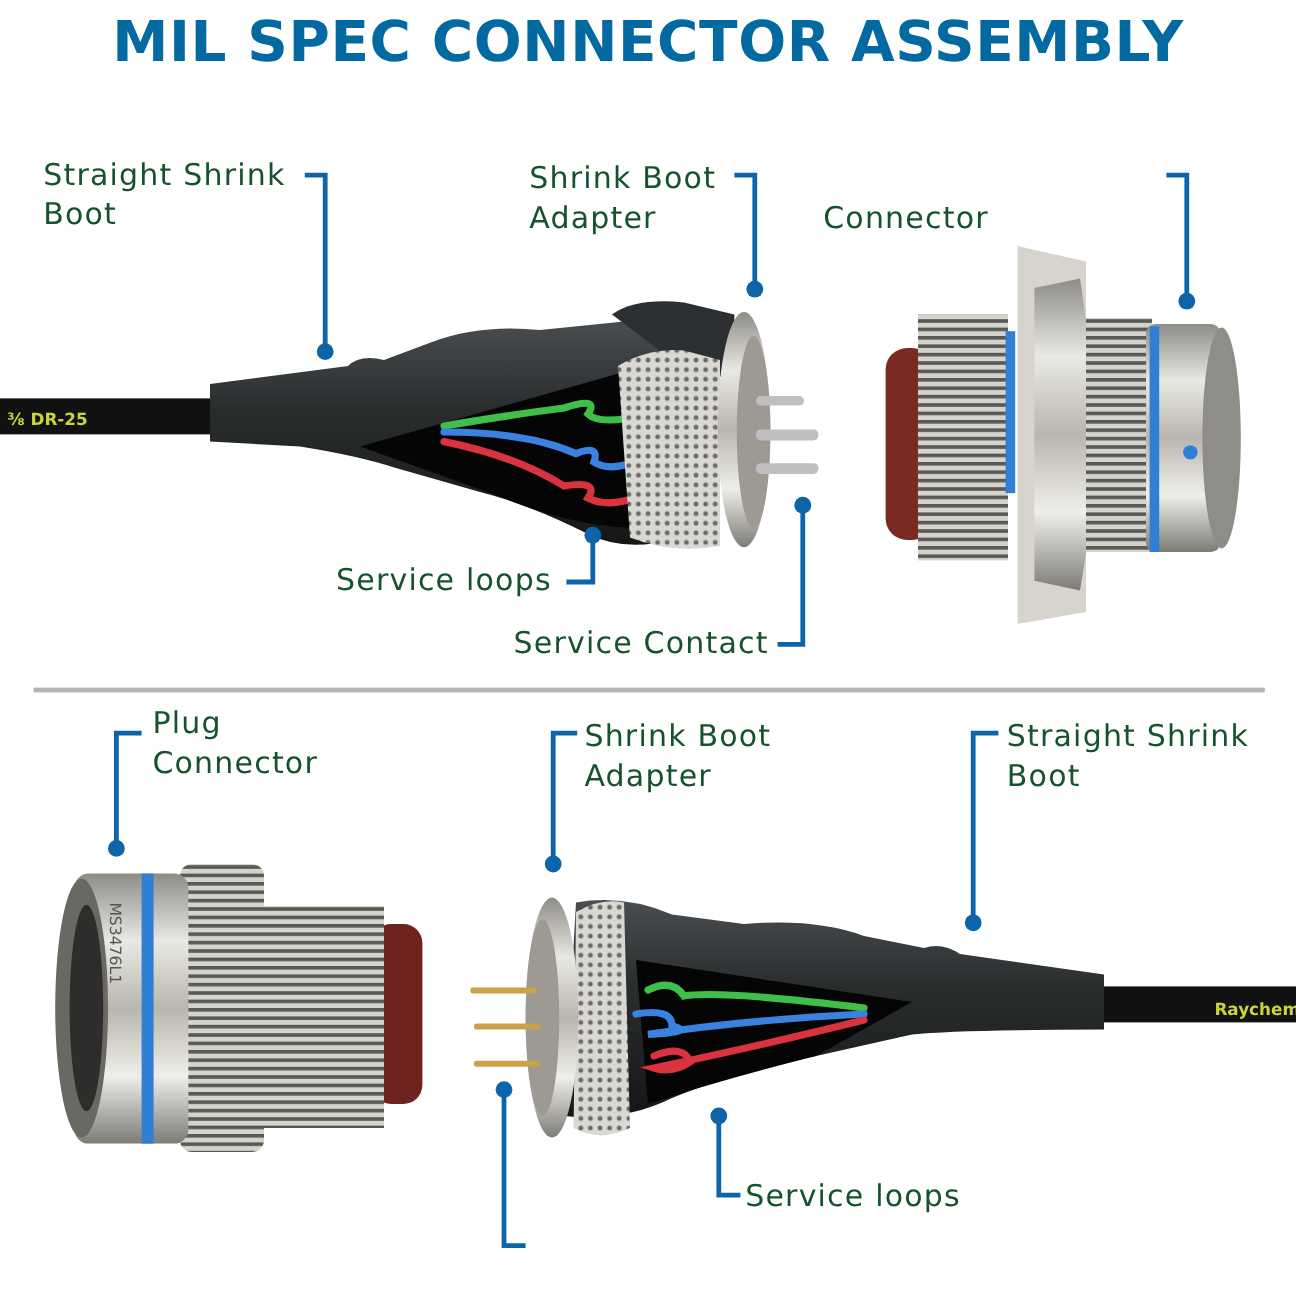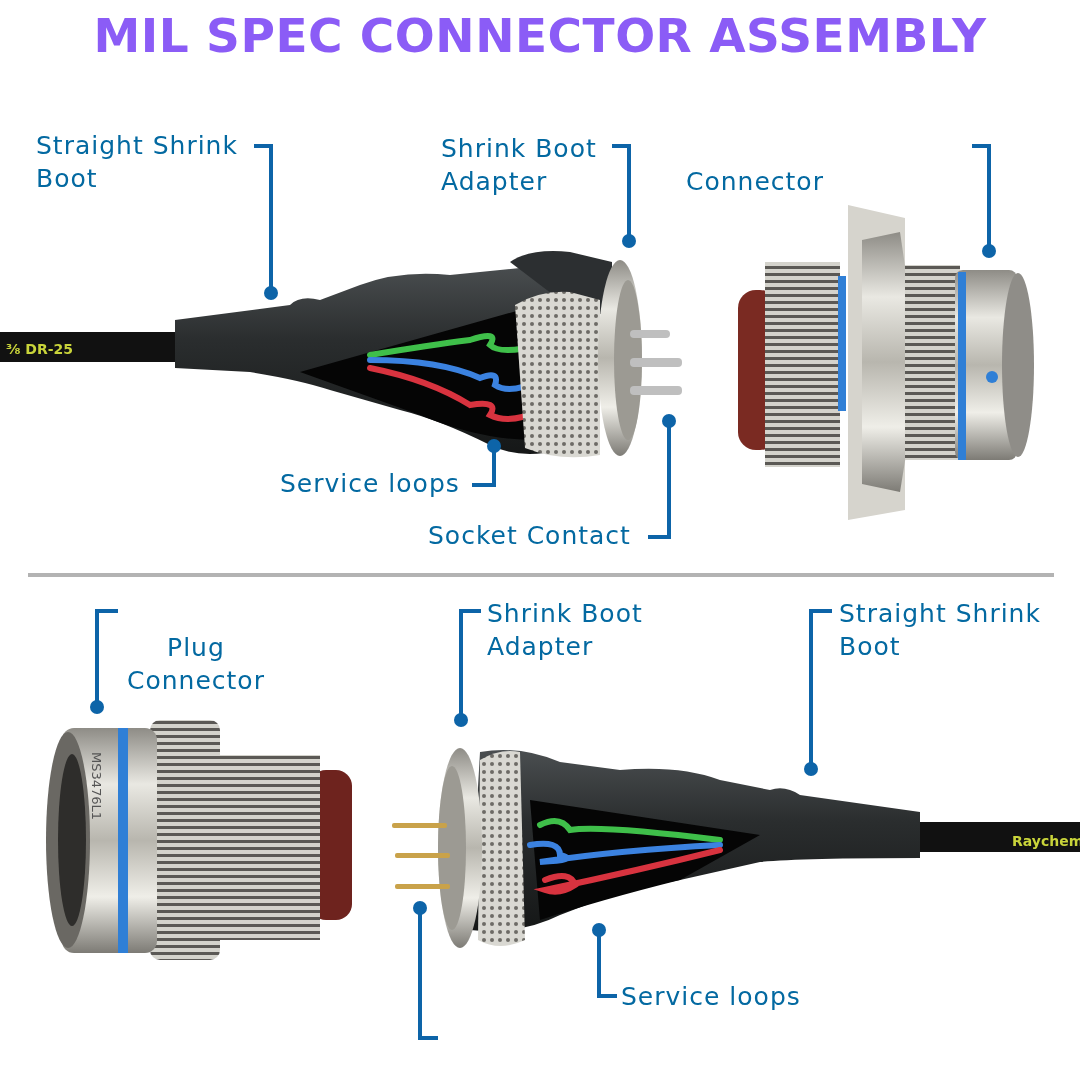--- a/index.html
+++ b/index.html
@@ -1,18 +1,18 @@
 <!DOCTYPE html>
 <html><head>
 <meta charset="utf-8">
 <style>
   html, body { margin: 0; padding: 0; background: #ffffff; }
   #stage { position: relative; width: 1080px; height: 1080px; overflow: hidden; background: #fff; font-family: "DejaVu Sans", sans-serif; }
-  .title { position: absolute; left: 0; top: 8px; width: 1080px; text-align: center; font-family: "DejaVu Sans", sans-serif; font-weight: bold; font-size: 47px; letter-spacing: 0.5px; color: #8b5cf6; }
-  .lbl { position: absolute; font-family: "DejaVu Sans", sans-serif; font-size: 25px; line-height: 33px; color: #0369a1; letter-spacing: 1px; white-space: pre; }
+  .title { position: absolute; left: 0; top: 8px; width: 1080px; text-align: center; font-family: "DejaVu Sans", sans-serif; font-weight: bold; font-size: 47px; letter-spacing: 0.5px; color: #0369a1; }
+  .lbl { position: absolute; font-family: "DejaVu Sans", sans-serif; font-size: 25px; line-height: 33px; color: #14532d; letter-spacing: 1px; white-space: pre; }
   .divider { position: absolute; left: 28px; top: 573px; width: 1026px; height: 4px; background: #b3b3b3; }
   svg.art { position: absolute; left: 0; top: 0; }
 </style>
 </head>
 <body>
 
 <div id="stage">
 
   <div class="title">MIL SPEC CONNECTOR ASSEMBLY</div>
 
@@ -133,22 +133,22 @@
       <circle cx="811" cy="769" r="7"></circle>
       <circle cx="420" cy="908" r="7"></circle>
       <circle cx="599" cy="930" r="7"></circle>
     </g>
   </svg>
 
   <div class="lbl" style="left:36px; top:129px;"><span>Straight Shrink</span><br><span>Boot</span></div>
   <div class="lbl" style="left:441px; top:132px;"><span>Shrink Boot</span><br><span>Adapter</span></div>
   <div class="lbl" style="left:686px; top:132px;"><br><span>Connector</span></div>
   <div class="lbl" style="left:280px; top:467px;">Service loops</div>
-  <div class="lbl" style="left:428px; top:519px;">Socket Contact</div>
+  <div class="lbl" style="left:428px; top:519px;">Service Contact</div>
 
   <div class="divider"></div>
 
-  <div class="lbl" style="left:127px; top:631px;text-align:center;"><span>Plug</span><br><span>Connector</span></div>
+  <div class="lbl" style="left:127px; top:586px;"><span>Plug</span><br><span>Connector</span></div>
   <div class="lbl" style="left:487px; top:597px;"><span>Shrink Boot</span><br><span>Adapter</span></div>
   <div class="lbl" style="left:839px; top:597px;"><span>Straight Shrink</span><br><span>Boot</span></div>
   <div class="lbl" style="left:621px; top:980px;">Service loops</div>
 
 </div>
 
 </body></html>

